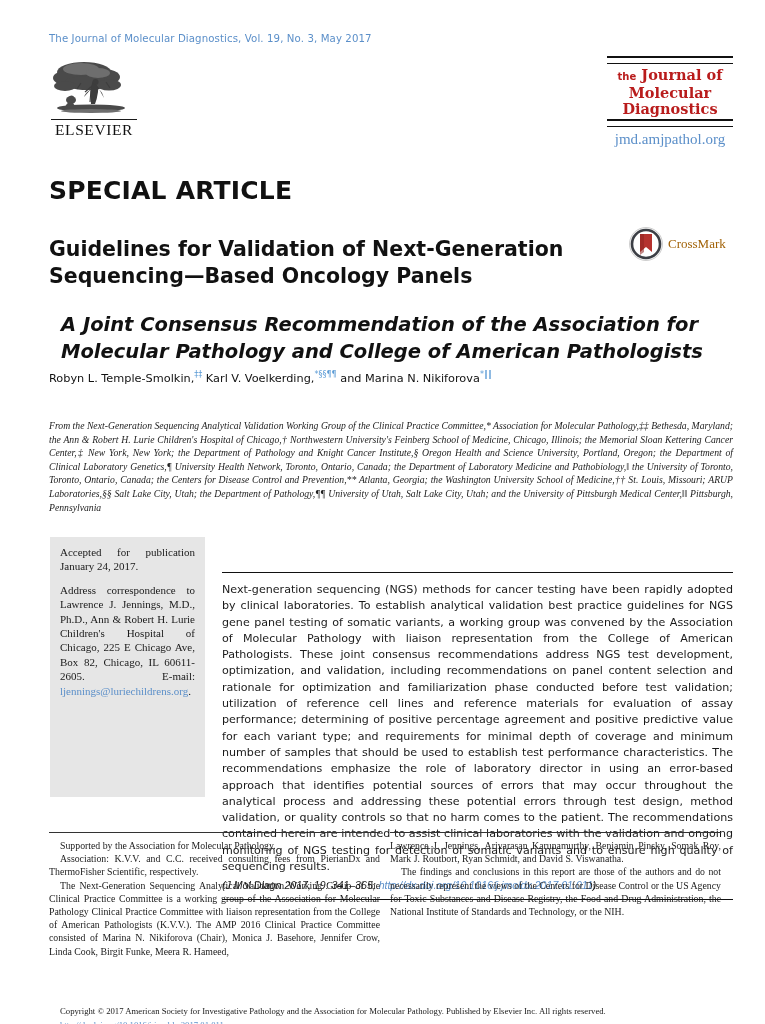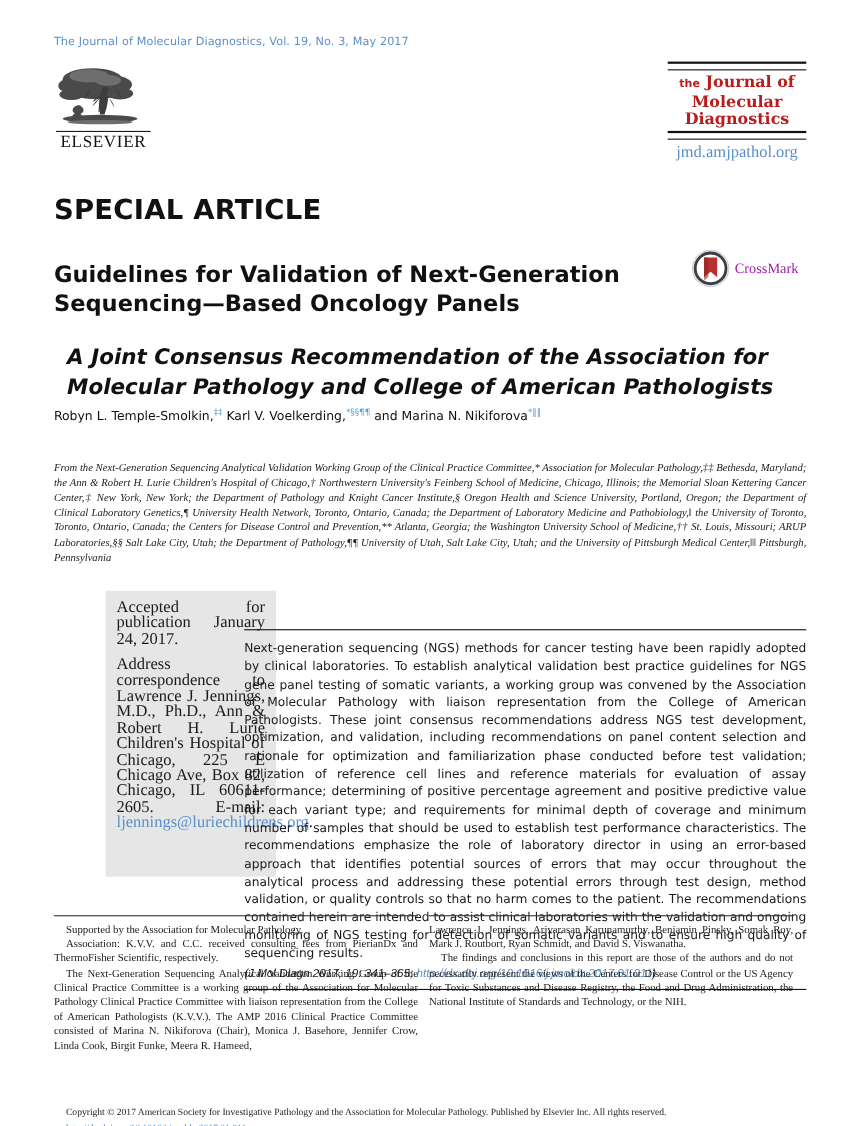--- a/index.html
+++ b/index.html
@@ -150,21 +150,21 @@
     align-items: center;
   }
   .crossmark-badge {
     width: 36px;
     height: 36px;
     flex: 0 0 36px;
   }
   .crossmark-text {
     font-family: "Liberation Serif", serif;
     font-size: 13px;
-    color: #a21caf;
+    color: #a16207;
     margin-left: 4px;
   }
 
   
   .authors {
     position: absolute;
     left: 49px;
     top: 370px;
     width: 680px;
     font-family: "DejaVu Sans", sans-serif;
@@ -197,25 +197,24 @@
   .sidebar {
     position: absolute;
     left: 50px;
     top: 537px;
     width: 155px;
     min-height: 260px;
     background: #e6e6e6;
     padding: 8px 10px 10px 10px;
     box-sizing: border-box;
     font-family: "Liberation Serif", serif;
-    font-size: 15px;
+    font-size: 11px;
     line-height: 14.4px;
     color: #1a1a1a;
     text-align: justify;
-    margin-left: 46px;
   }
   .sidebar p { margin: 0 0 9px 0; }
   .sidebar p:last-child { margin-bottom: 0; }
   .link { color: #5b8fc9; }
 
   .abstract-wrap {
     position: absolute;
     left: 222px;
     top: 537px;
     width: 511px;

